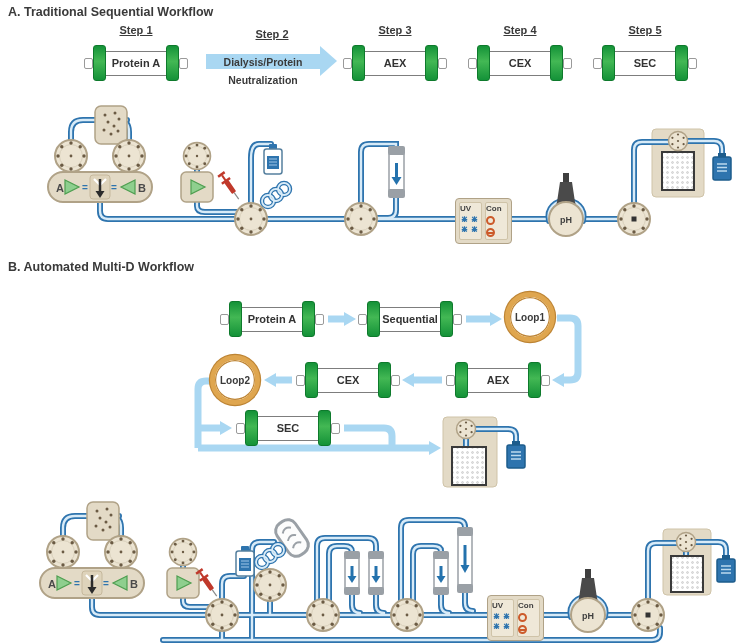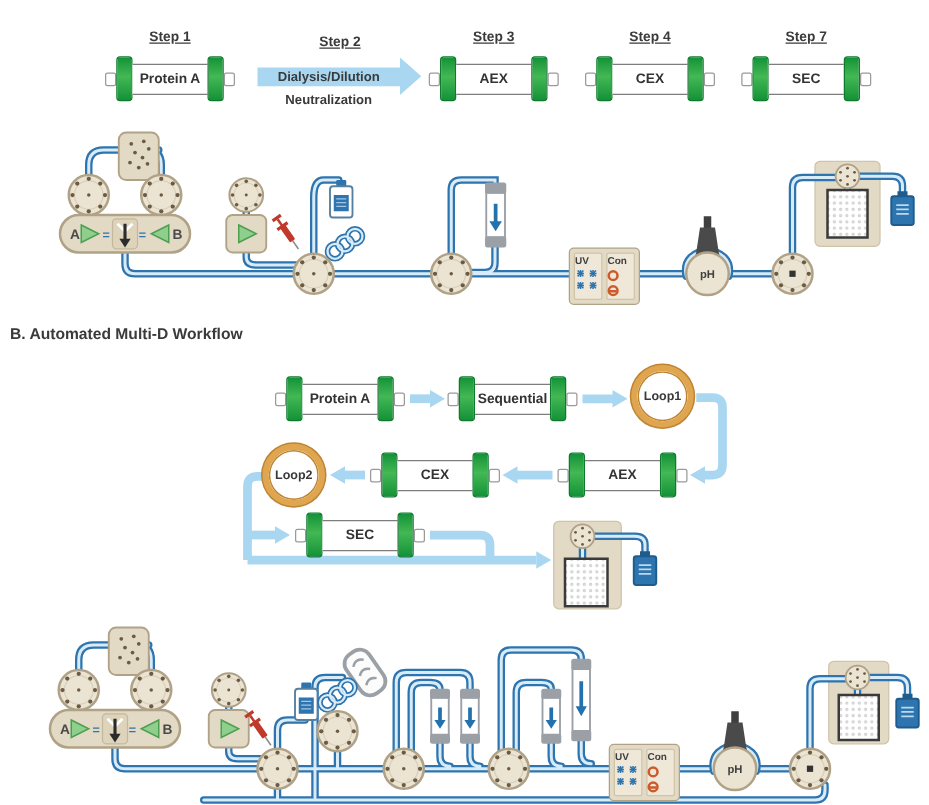--- a/index.html
+++ b/index.html
@@ -281,35 +281,36 @@
     <rect x="645.5" y="612.5" width="5" height="5" fill="#333"></rect>
   </g>
   <rect x="452" y="447" width="34" height="38" fill="url(#plate)" stroke="#3a3a3a" stroke-width="2"></rect>
   <use href="#valve9" x="466" y="429"></use>
   <use href="#bottleB" x="506" y="441"></use>
   <rect x="671" y="556" width="32" height="36" fill="url(#plate)" stroke="#3a3a3a" stroke-width="2"></rect>
   <use href="#valve9" x="686" y="542"></use>
   <use href="#bottleB" x="716" y="555"></use>
 </svg>
 
+<div class="hdr" style="left:8px;top:5px">A. Traditional Sequential Workflow</div>
 <div class="slab" style="left:96px;top:24px">Step 1</div>
 <div class="slab" style="left:232px;top:28px">Step 2</div>
 <div class="slab" style="left:355px;top:24px">Step 3</div>
 <div class="slab" style="left:480px;top:24px">Step 4</div>
-<div class="slab" style="left:605px;top:24px">Step 7</div>
+<div class="slab" style="left:605px;top:24px">Step 5</div>
 
 <div class="col" style="left:84px;top:45px">
   <span class="cfit"></span>
       <span class="ccap"></span>
   <span class="cbody">Protein A</span>
   <span class="ccap"></span>
       <span class="cfit"></span>
 </div>
 <div class="arrow2">
-      <span>Dialysis/Dilution</span>
+      <span>Dialysis/Protein</span>
     </div>
 <div class="arrow2sub">Neutralization</div>
 <div class="col" style="left:343px;top:45px">
   <span class="cfit"></span>
       <span class="ccap"></span>
   <span class="cbody">AEX</span>
   <span class="ccap"></span>
       <span class="cfit"></span>
 </div>
 <div class="col" style="left:468px;top:45px">

